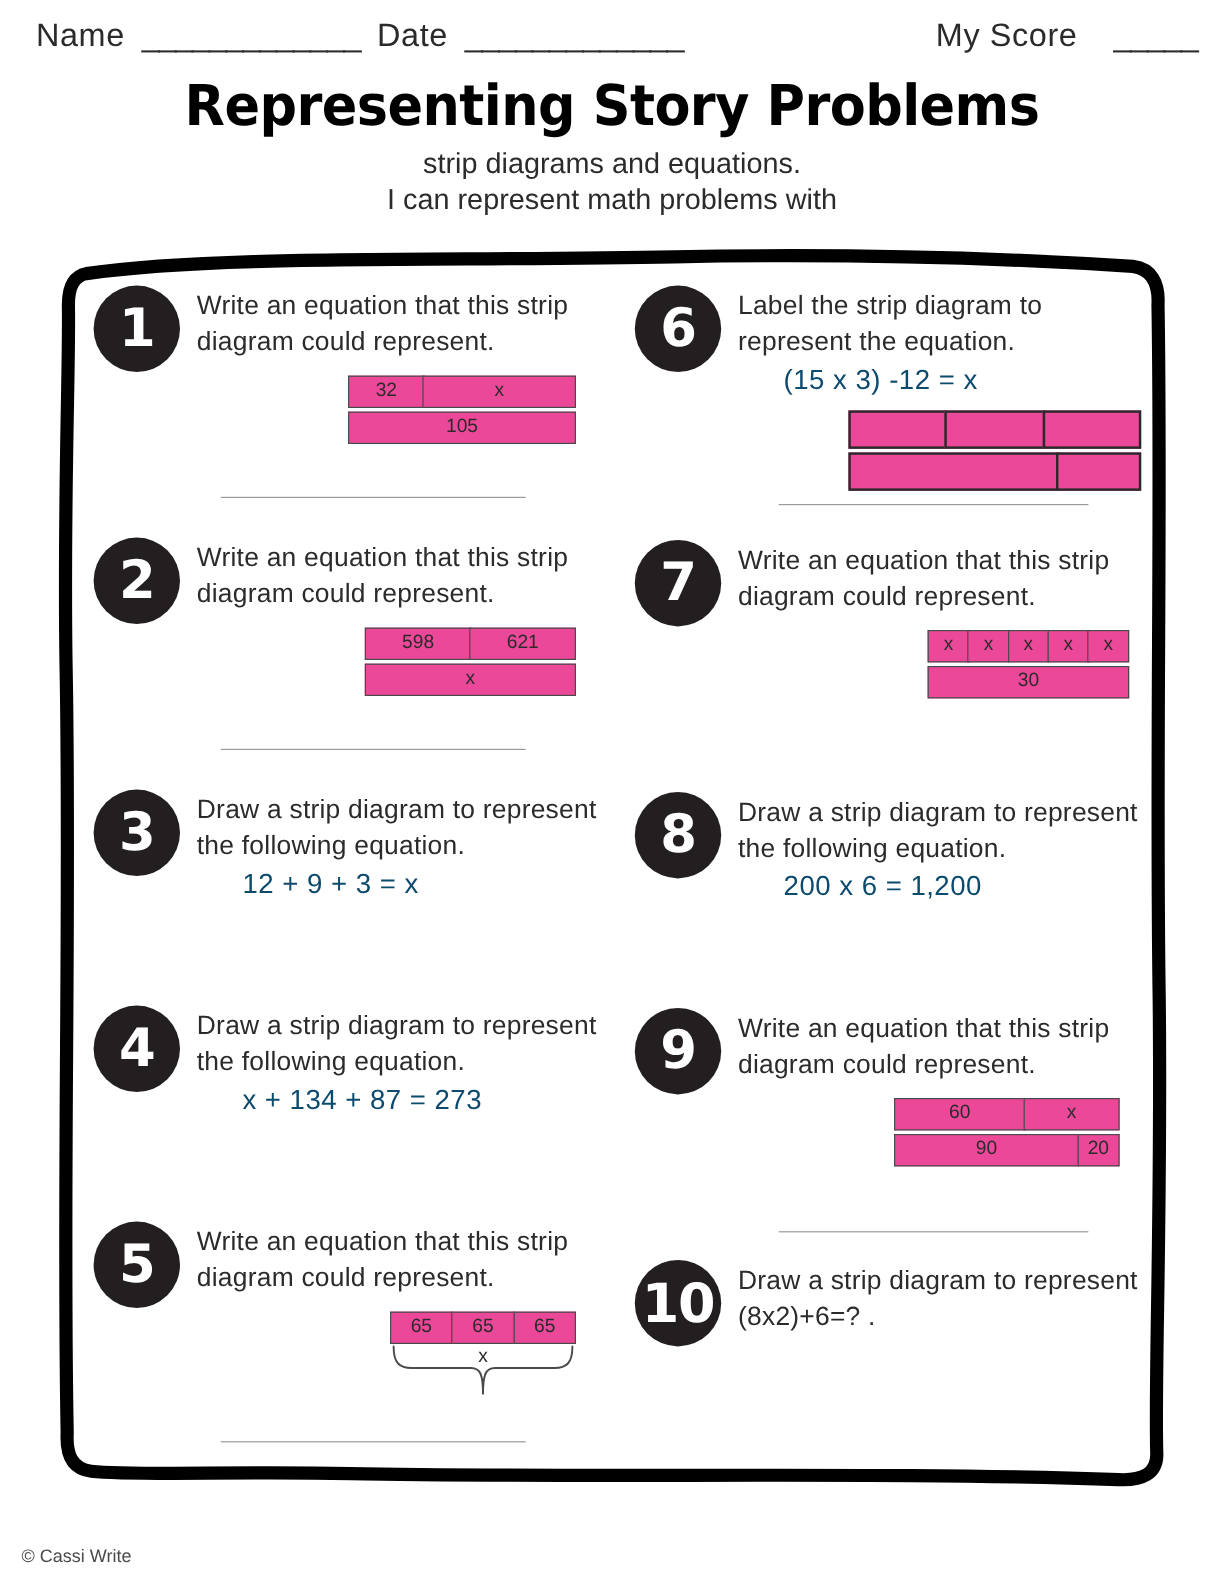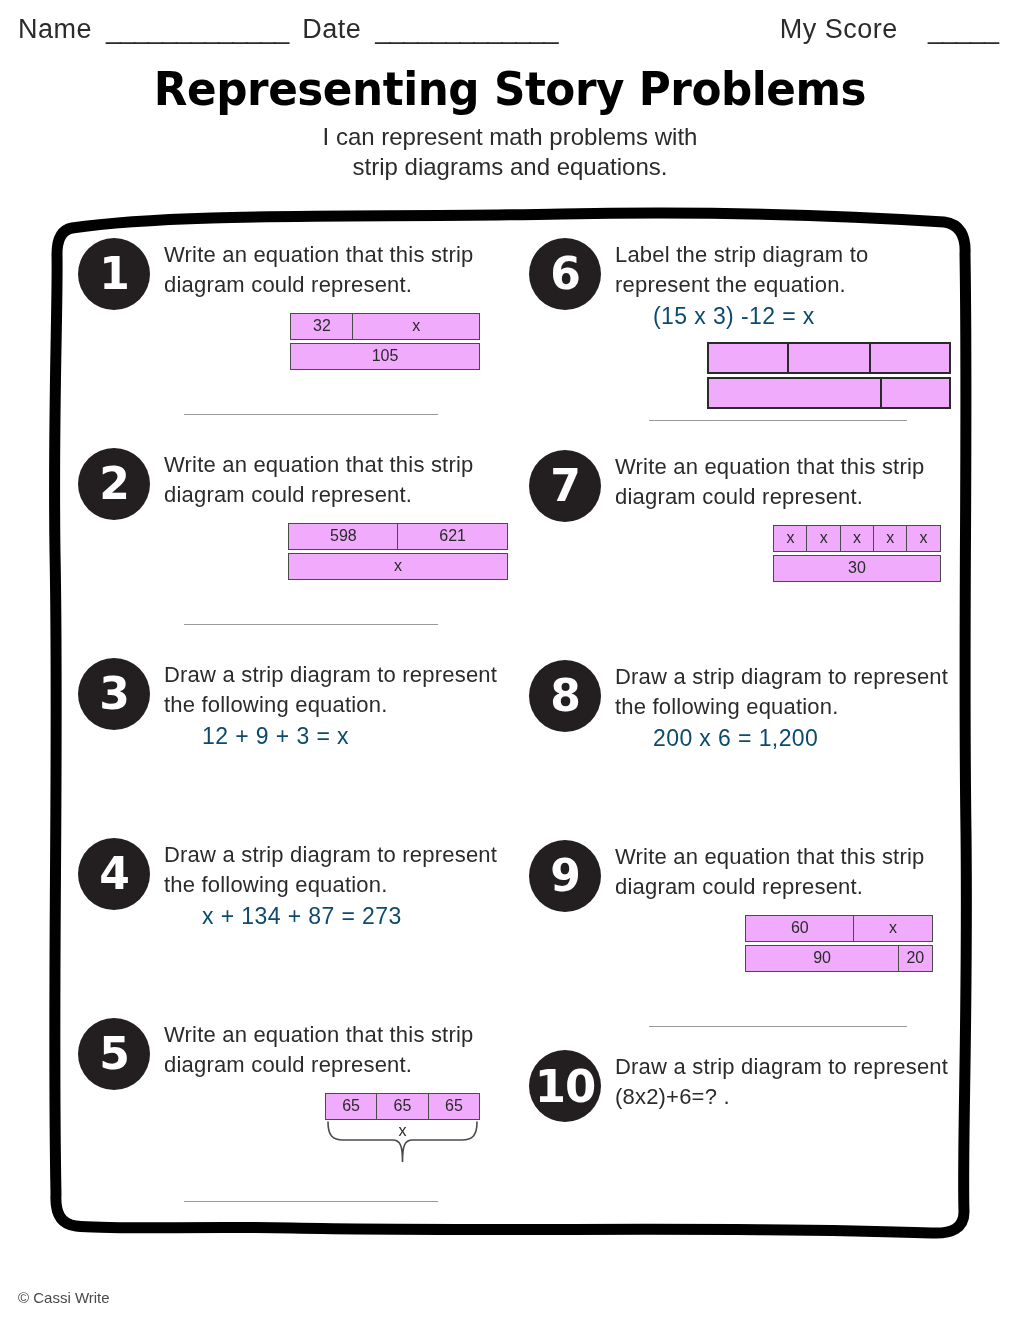--- a/index.html
+++ b/index.html
@@ -11,21 +11,21 @@
     font-family: "Liberation Sans", sans-serif;
     color: #1a1a1a;
     position: relative;
     overflow: hidden;
   }
 
   
   .name-row {
     display: flex;
     align-items: baseline;
-    padding: 14px 22px 0 18px;
+    padding: 14px 22px 0 30px;
     font-size: 27px;
     letter-spacing: 0.5px;
     color: #2b2b2b;
     font-weight: 300;
   }
   .nr-left { display: flex; align-items: baseline; flex: 1; }
   .nr-item { white-space: nowrap; }
   .blank { letter-spacing: -1px; }
   .gap-sm { display: inline-block; width: 14px; }
 
@@ -111,21 +111,21 @@
   .strips { margin-top: 12px; }
   .strip-row { display: flex; }
   .strip-row + .strip-row { margin-top: 3px; }
   .cell {
     border: 1.6px solid #4a4a4a;
     height: 27px;
     display: flex; align-items: center; justify-content: center;
     font-size: 16px;
     font-weight: 300;
     color: #2b2b2b;
-    background: #f0abfc;
+    background: #ec4899;
   }
   .cell + .cell { margin-left: -1.6px; }
   .cell.thick { border-color: #2a2a2a; border-width: 2.2px; height: 32px; }
   .cell.thick + .cell.thick { margin-left: -2.2px; }
 
   .brace-box { position: relative; }
   .brace-label {
     position: absolute;
     top: 2px;
     left: 0; right: 0;
@@ -166,22 +166,22 @@
   </div>
   <div class="nr-right">
     <span class="nr-item">My Score</span>
     <span class="gap-sm"></span>
     <span class="nr-item blank">_____</span>
   </div>
 </div>
 
 <div class="title">Representing Story Problems</div>
 <div class="subtitle">
+  <div>strip diagrams and equations.</div>
   <div>I can represent math problems with</div>
-  <div>strip diagrams and equations.</div>
 </div>
 
 <div class="frame-wrap">
   <svg width="940" height="1068" viewBox="0 0 940 1068" xmlns="http://www.w3.org/2000/svg">
     <path d="M 30 36
              C 140 20, 330 26, 520 22
              C 680 19, 810 24, 902 30
              C 918 32, 924 44, 923 62
              C 926 240, 921 440, 924 640
              C 926 820, 920 960, 922 1020
@@ -224,21 +224,21 @@
       </div>
       <div class="sep" style="position: absolute; top: 178px; left: 106px; width: 254px;"></div>
       <div class="problem" style="position: absolute; top: 210px; left: 0px; width: 430px;">
         <div class="badge-slot">
           <div class="badge">
             <span>2</span>
           </div>
         </div>
         <div class="body-slot">
           <div class="ptext">Write an equation that this strip diagram could represent.</div>
-          <div class="strips" style="width: 220px; margin-left: auto; ">
+          <div class="strips" style="width: 176px; margin-left: auto; margin-right: 28px;">
             <div class="strip-row">
               <div class="cell" style="flex: 50 0 0px;">
                 <span>598</span>
               </div>
               <div class="cell" style="flex: 50 0 0px;">
                 <span>621</span>
               </div>
             </div>
             <div class="strip-row">
               <div class="cell" style="flex: 100 0 0px;">

